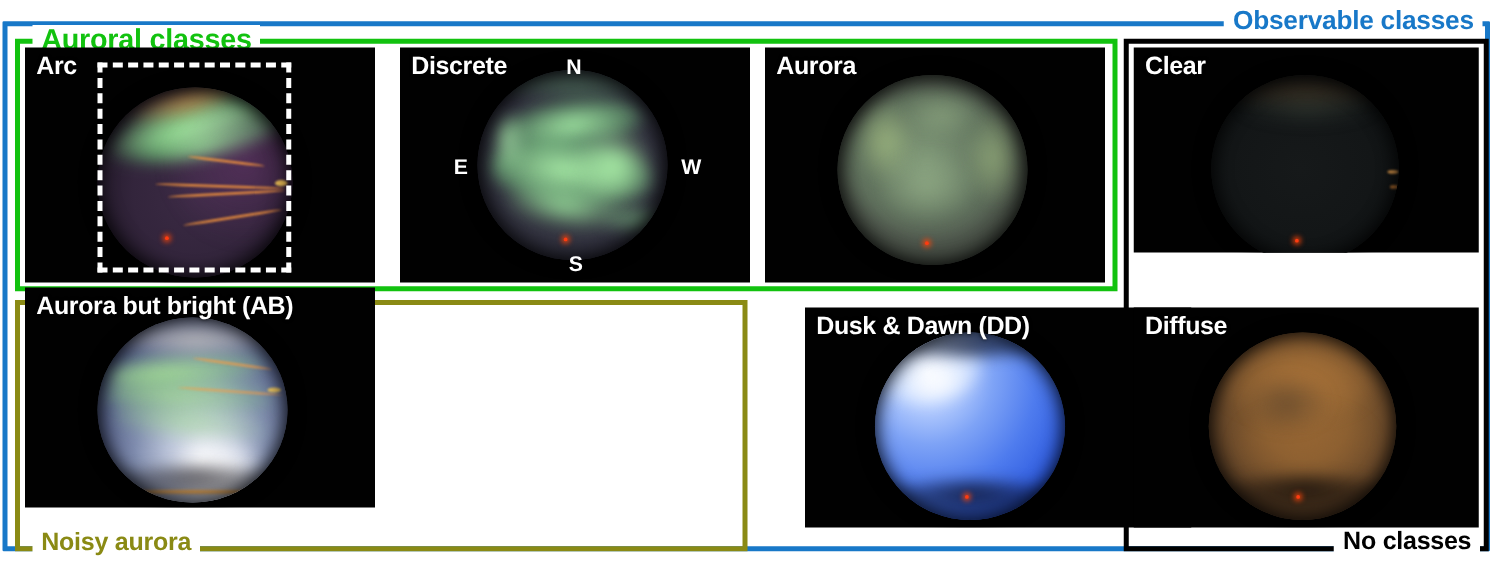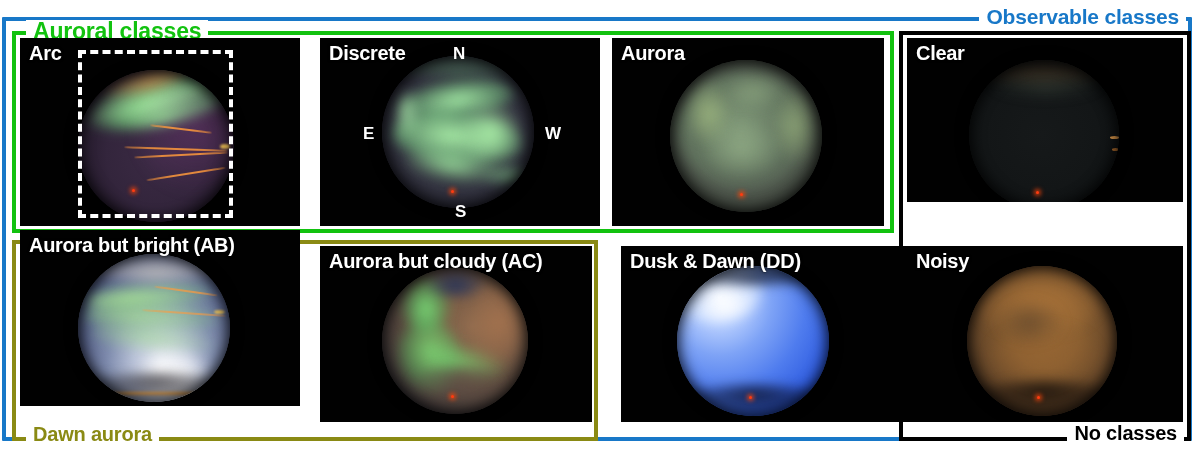--- a/index.html
+++ b/index.html
@@ -47,21 +47,21 @@
 
 <div id="fig">
 
   <div class="group g-observable"></div>
   <div class="group g-auroral"></div>
   <div class="group g-noisy"></div>
   <div class="group g-noaurora"></div>
 
   <div class="glabel lab-observable">Observable classes</div>
   <div class="glabel lab-auroral">Auroral classes</div>
-  <div class="glabel lab-noisy">Dawn aurora</div>
+  <div class="glabel lab-noisy">Noisy aurora</div>
   <div class="glabel lab-noaurora">No classes</div>
 
   <div class="panel" style="left:20px;top:38px;width:280px;height:188px;">
     <div class="rim" style="left:58px;top:32px;width:156px;height:152px;background:#070509;"></div>
     <div class="sky" style="left:58px;top:32px;width:156px;height:152px;
          background:radial-gradient(ellipse at 50% 55%, #3b2a44 0%, #33253c 45%, #241a2b 72%, #0d0a10 94%, #050406 100%);">
       <div class="blob" style="left:-6px;top:-4px;width:168px;height:60px;
            background:radial-gradient(ellipse at 52% 92%, rgba(150,235,150,.95) 0%, rgba(110,210,120,.55) 38%, rgba(60,140,80,0) 70%);
            transform:rotate(-11deg);"></div>
       <div class="blob" style="left:4px;top:8px;width:140px;height:34px;
@@ -167,44 +167,22 @@
       <div class="blob" style="left:-8px;top:120px;width:172px;height:36px;
            background:radial-gradient(ellipse at 50% 10%, rgba(40,38,45,.8) 0%, rgba(20,20,26,0) 80%);"></div>
       <div class="streak" style="left:76px;top:36px;width:64px;height:2px;transform:rotate(8deg);opacity:.7;"></div>
       <div class="streak" style="left:64px;top:58px;width:84px;height:2px;transform:rotate(4deg);opacity:.6;"></div>
       <div class="streak" style="left:136px;top:56px;width:11px;height:4px;background:#ffcf55;filter:blur(1px);"></div>
       <div class="streak" style="left:8px;top:138px;width:140px;height:3px;background:#d58a2a;opacity:.8;filter:blur(1.4px);"></div>
     </div>
     <div class="cap">Aurora but bright (AB)</div>
   </div>
 
-  <div class="panel" style="left:320px;top:246px;width:272px;height:176px;">
-    <div class="rim" style="left:62px;top:22px;width:146px;height:146px;background:#0b0a0a;"></div>
-    <div class="sky" style="left:62px;top:22px;width:146px;height:146px;
-         background:radial-gradient(ellipse at 62% 40%, #8d6a4e 0%, #7a5c46 30%, #53443c 58%, #2e2c31 82%, #121214 98%);">
-      <div class="blob" style="left:20px;top:8px;width:48px;height:56px;
-           background:radial-gradient(ellipse at 50% 60%, rgba(120,225,120,.95) 0%, rgba(80,185,95,.45) 52%, rgba(40,120,60,0) 82%);"></div>
-      <div class="blob" style="left:16px;top:52px;width:62px;height:72px;
-           background:radial-gradient(ellipse at 55% 45%, rgba(125,228,120,.85) 0%, rgba(80,185,95,.40) 55%, rgba(40,120,60,0) 84%);
-           transform:rotate(-12deg);"></div>
-      <div class="blob" style="left:50px;top:78px;width:74px;height:34px;
-           background:radial-gradient(ellipse at 40% 50%, rgba(120,222,118,.7) 0%, rgba(60,160,80,0) 80%);
-           transform:rotate(10deg);"></div>
-      <div class="blob" style="left:44px;top:-2px;width:60px;height:30px;
-           background:radial-gradient(ellipse at 50% 70%, rgba(30,48,92,.9) 0%, rgba(20,34,66,0) 80%);"></div>
-      <div class="blob" style="left:84px;top:18px;width:60px;height:82px;
-           background:radial-gradient(ellipse at 55% 45%, rgba(175,120,80,.75) 0%, rgba(120,85,58,0) 80%);"></div>
-      <div class="blob" style="left:28px;top:100px;width:92px;height:40px;
-           background:radial-gradient(ellipse at 50% 30%, rgba(95,80,72,.7) 0%, rgba(50,44,42,0) 82%);"></div>
-    </div>
-    <div class="star" style="left:131px;top:149px;"></div>
-    <div class="cap">Aurora but cloudy (AC)</div>
-  </div>
-
-  <div class="panel" style="left:621px;top:246px;width:309px;height:176px;">
+
+  <div class="panel" style="left:644px;top:246px;width:309px;height:176px;">
     <div class="rim" style="left:56px;top:20px;width:152px;height:150px;background:#050814;"></div>
     <div class="sky" style="left:56px;top:20px;width:152px;height:150px;
          background:radial-gradient(ellipse at 28% 22%, #eef3ff 0%, #bcd2ff 14%, #7ea3f6 34%, #4f7cee 56%, #2f5ce0 78%, #1b3fb4 94%, #12287a 100%);">
       <div class="blob" style="left:-6px;top:-8px;width:90px;height:64px;
            background:radial-gradient(ellipse at 62% 72%, rgba(255,255,255,.95) 0%, rgba(225,238,255,.45) 45%, rgba(180,210,255,0) 78%);"></div>
       <div class="blob" style="left:-8px;top:-8px;width:170px;height:26px;
            background:radial-gradient(ellipse at 50% 95%, rgba(14,22,44,.9) 0%, rgba(10,16,34,0) 78%);"></div>
       <div class="blob" style="left:-6px;top:120px;width:168px;height:38px;
            background:radial-gradient(ellipse at 50% 12%, rgba(10,16,40,.85) 0%, rgba(8,12,28,0) 82%);"></div>
     </div>
@@ -219,16 +197,16 @@
       <div class="blob" style="left:8px;top:6px;width:124px;height:64px;
            background:radial-gradient(ellipse at 52% 52%, rgba(175,118,58,.8) 0%, rgba(120,82,42,0) 80%);"></div>
       <div class="blob" style="left:22px;top:58px;width:110px;height:62px;
            background:radial-gradient(ellipse at 48% 50%, rgba(150,100,50,.6) 0%, rgba(95,66,34,0) 82%);"></div>
       <div class="blob" style="left:30px;top:34px;width:66px;height:44px;
            background:radial-gradient(ellipse at 50% 50%, rgba(70,55,40,.55) 0%, rgba(45,35,26,0) 80%);"></div>
       <div class="blob" style="left:-6px;top:116px;width:166px;height:42px;
            background:radial-gradient(ellipse at 50% 14%, rgba(20,14,10,.85) 0%, rgba(14,10,8,0) 82%);"></div>
     </div>
     <div class="star" style="left:130px;top:150px;"></div>
-    <div class="cap">Noisy</div>
+    <div class="cap">Diffuse</div>
   </div>
 
 </div>
 
 </body></html>

